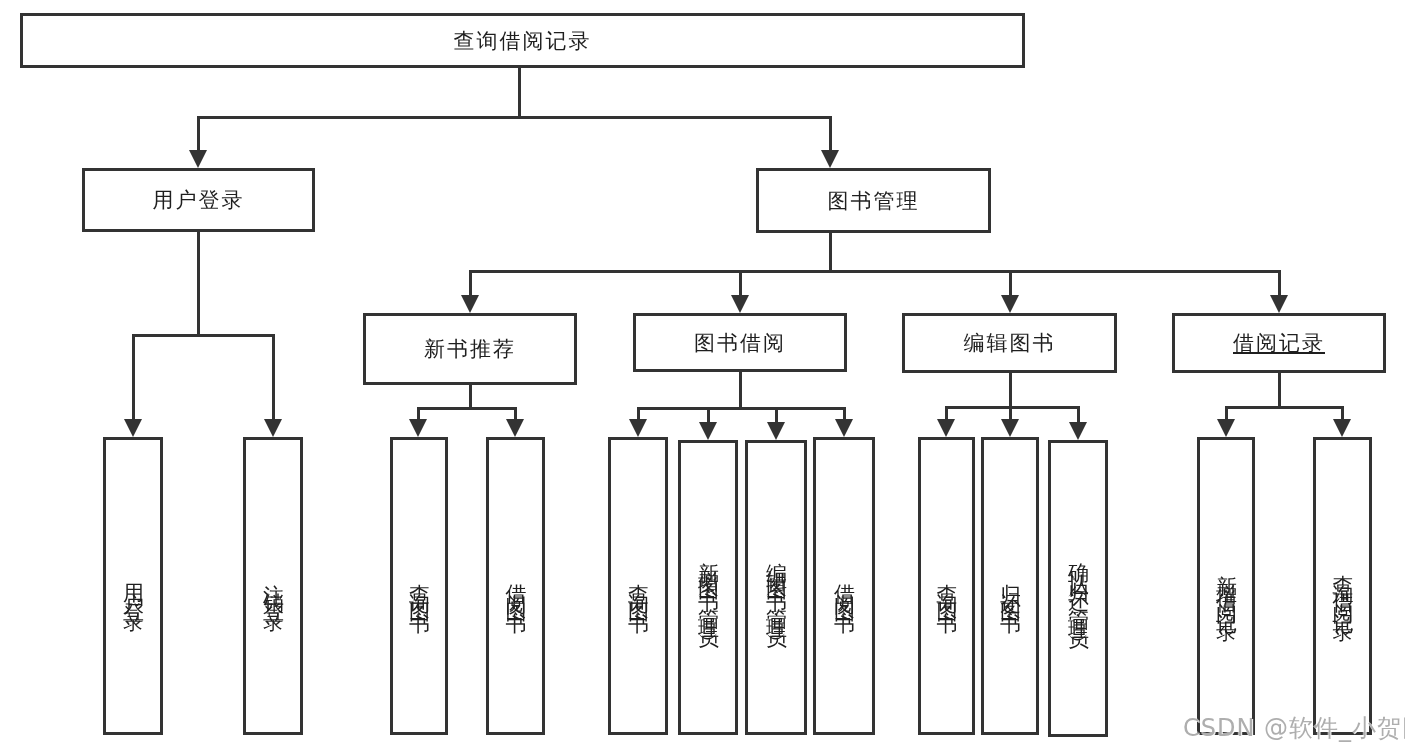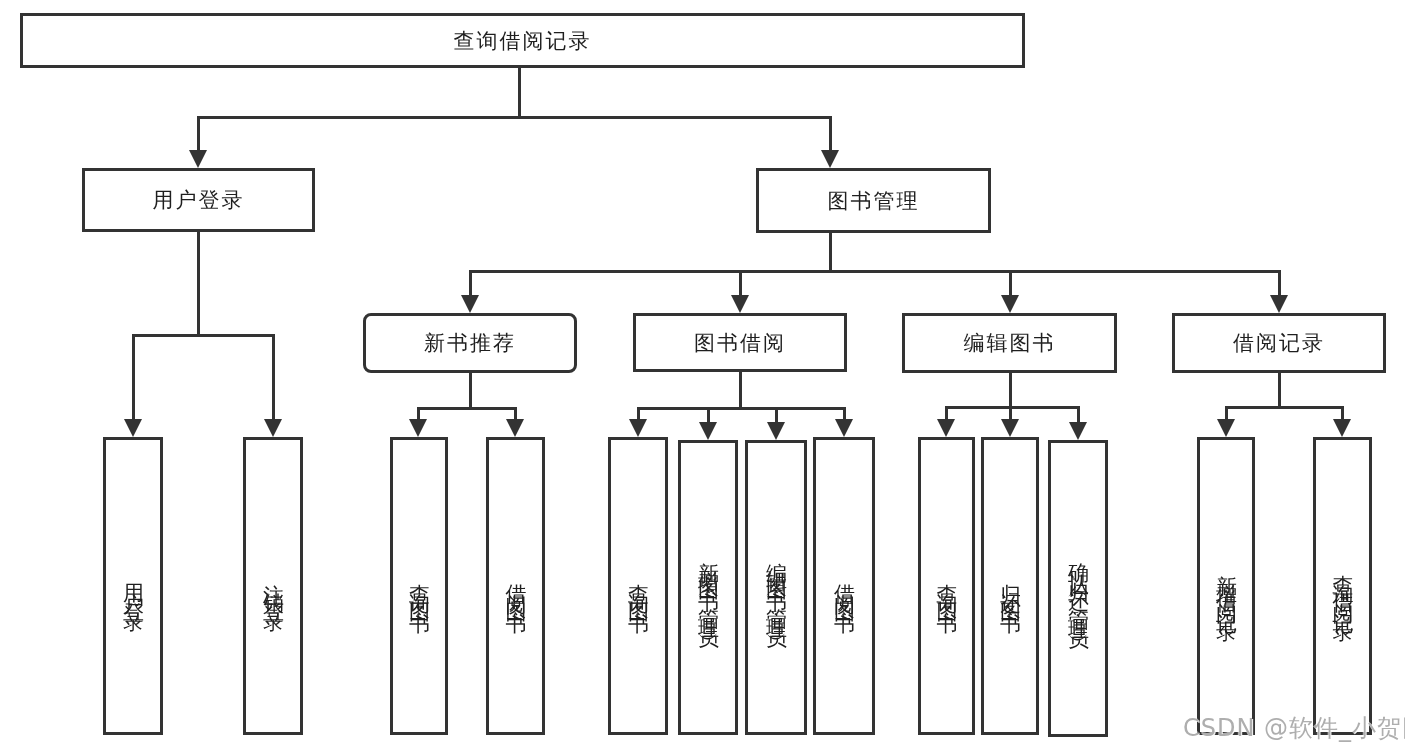--- a/index.html
+++ b/index.html
@@ -110,24 +110,24 @@
       <div class="hline" style="left: 1224.5px; top: 405.5px; width: 119px;"></div>
       <div class="vline" style="left: 1224.5px; top: 407px; height: 14px;"></div>
       <div class="arrow" style="left: 1217px; top: 419px;"></div>
       <div class="vline" style="left: 1340.5px; top: 407px; height: 14px;"></div>
       <div class="arrow" style="left: 1333px; top: 419px;"></div>
     </div>
   <div id="nodes-layer">
       <div class="node" style="left: 20px; top: 13px; width: 1005px; height: 55px;">查询借阅记录</div>
       <div class="node" style="left: 82px; top: 168px; width: 233px; height: 64px;">用户登录</div>
       <div class="node" style="left: 712px; top: 168px; width: 235px; height: 65px; margin-left: 44px;">图书管理</div>
-      <div class="node" style="left: 363px; top: 313px; width: 214px; height: 60px; border-radius: 8px;">新书推荐</div>
+      <div class="node" style="left: 363px; top: 313px; width: 214px; height: 72px;">新书推荐</div>
       <div class="node" style="left: 633px; top: 313px; width: 214px; height: 59px;">图书借阅</div>
       <div class="node" style="left: 902px; top: 313px; width: 215px; height: 60px;">编辑图书</div>
-      <div class="node" style="left: 1172px; top: 313px; width: 214px; height: 60px;">借阅记录</div>
+      <div class="node" style="left: 1172px; top: 313px; width: 214px; height: 60px; text-decoration: underline;">借阅记录</div>
       <div class="node vertical" style="left: 103px; top: 437px; width: 60px; height: 298px;">用户登录</div>
       <div class="node vertical" style="left: 243px; top: 437px; width: 60px; height: 298px;">注销登录</div>
       <div class="node vertical" style="left: 390px; top: 437px; width: 58px; height: 298px;">查询图书</div>
       <div class="node vertical" style="left: 486px; top: 437px; width: 59px; height: 298px;">借阅图书</div>
       <div class="node vertical" style="left: 608px; top: 437px; width: 60px; height: 298px;">查询图书</div>
       <div class="node vertical" style="left: 678px; top: 440px; width: 60px; height: 295px;">新增图书（管理员）</div>
       <div class="node vertical" style="left: 745px; top: 440px; width: 62px; height: 295px;">编辑图书（管理员）</div>
       <div class="node vertical" style="left: 813px; top: 437px; width: 62px; height: 298px;">借阅图书</div>
       <div class="node vertical" style="left: 918px; top: 437px; width: 57px; height: 298px;">查询图书</div>
       <div class="node vertical" style="left: 981px; top: 437px; width: 58px; height: 298px;">归还图书</div>

